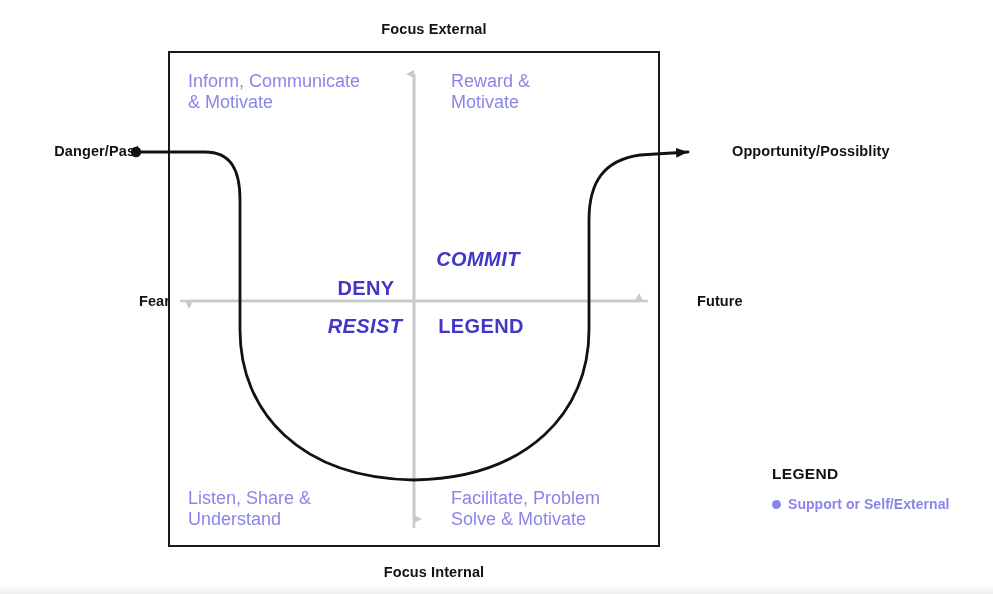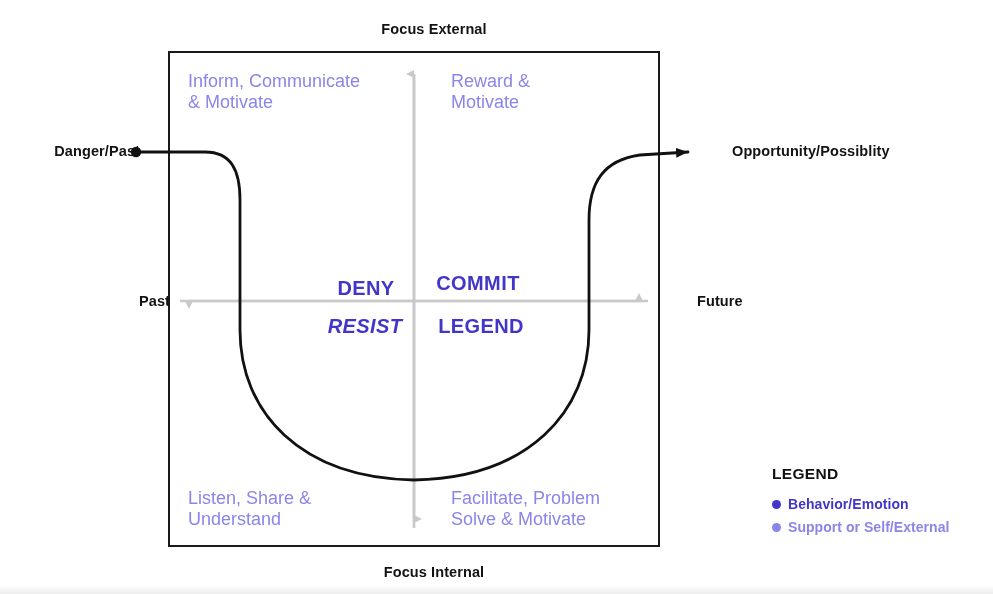--- a/index.html
+++ b/index.html
@@ -99,21 +99,21 @@
   
   .behavior-word {
     position: absolute;
     color: #4236c8;
     font-size: 20px;
     font-weight: bold;
     letter-spacing: 0.4px;
     text-align: center;
   }
   .bw-deny   { left: 286px; top: 277px; width: 160px; }
-  .bw-commit { left: 398px; top: 272px; width: 160px; }
+  .bw-commit { left: 398px; top: 248px; width: 160px; font-style: italic; }
   .bw-resist { left: 285px; top: 315px; width: 160px; font-style: italic; }
   .bw-explore{ left: 401px; top: 315px; width: 160px; }
   
   .legend {
     position: absolute;
     left: 772px;
     top: 465px;
   }
   .legend-title {
     font-size: 15.5px;
@@ -205,21 +205,21 @@
   </svg>
 
   <div class="cap cap-top">Focus External</div>
 
   <div class="cap cap-bottom">Focus Internal</div>
 
   <div class="cap cap-left-danger">Danger/Past</div>
 
   <div class="cap cap-right-opportunity">Opportunity/Possiblity</div>
 
-  <div class="cap cap-past">Past</div>
+  <div class="cap cap-past">Fear</div>
 
   <div class="cap cap-future">Future</div>
 
   <div class="support-label sl-tl">Inform, Communicate
 &amp; Motivate</div>
 
   <div class="support-label sl-tr">Reward &amp;
 Motivate</div>
 
   <div class="support-label sl-bl">Listen, Share &amp;
@@ -232,24 +232,20 @@
 
   <div class="behavior-word bw-commit">COMMIT</div>
 
   <div class="behavior-word bw-resist">RESIST</div>
 
   <div class="behavior-word bw-explore">LEGEND</div>
 
   <div class="legend">
     <div class="legend-title">LEGEND</div>
 
-    <div class="legend-row legend-row-behavior">
-      <span class="legend-dot"></span>
-      <span class="legend-text">Behavior/Emotion</span>
-    </div>
 
     <div class="legend-row legend-row-support">
       <span class="legend-dot"></span>
       <span class="legend-text">Support or Self/External</span>
     </div>
   </div>
 
   <div class="page-edge"></div>
 
 </div>

